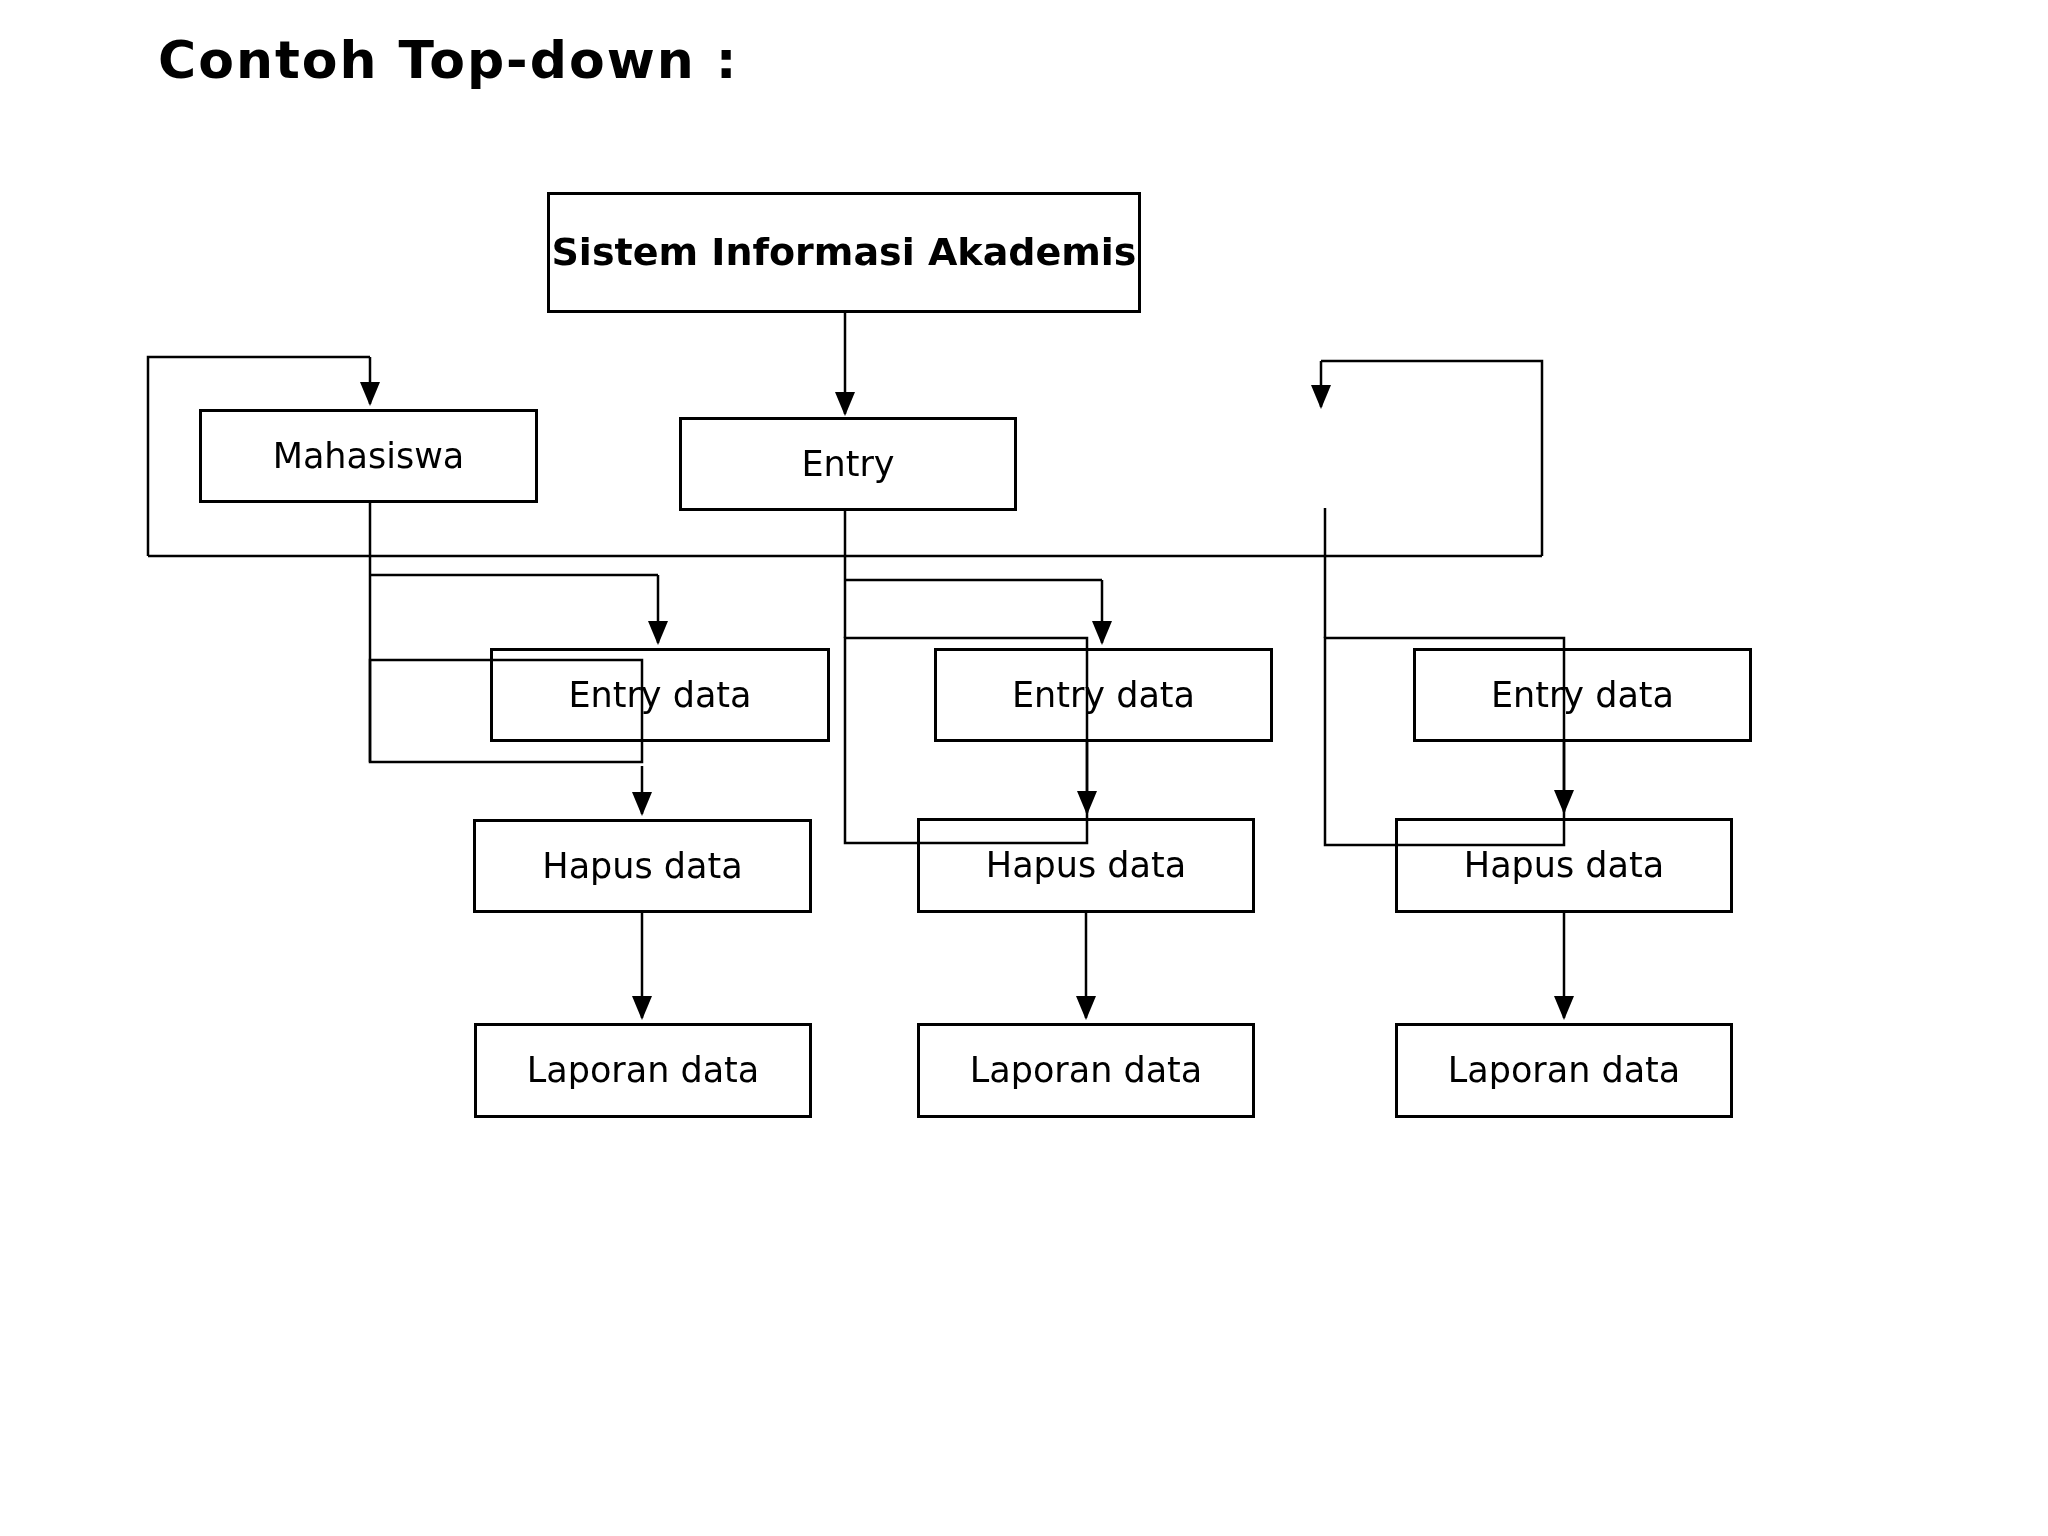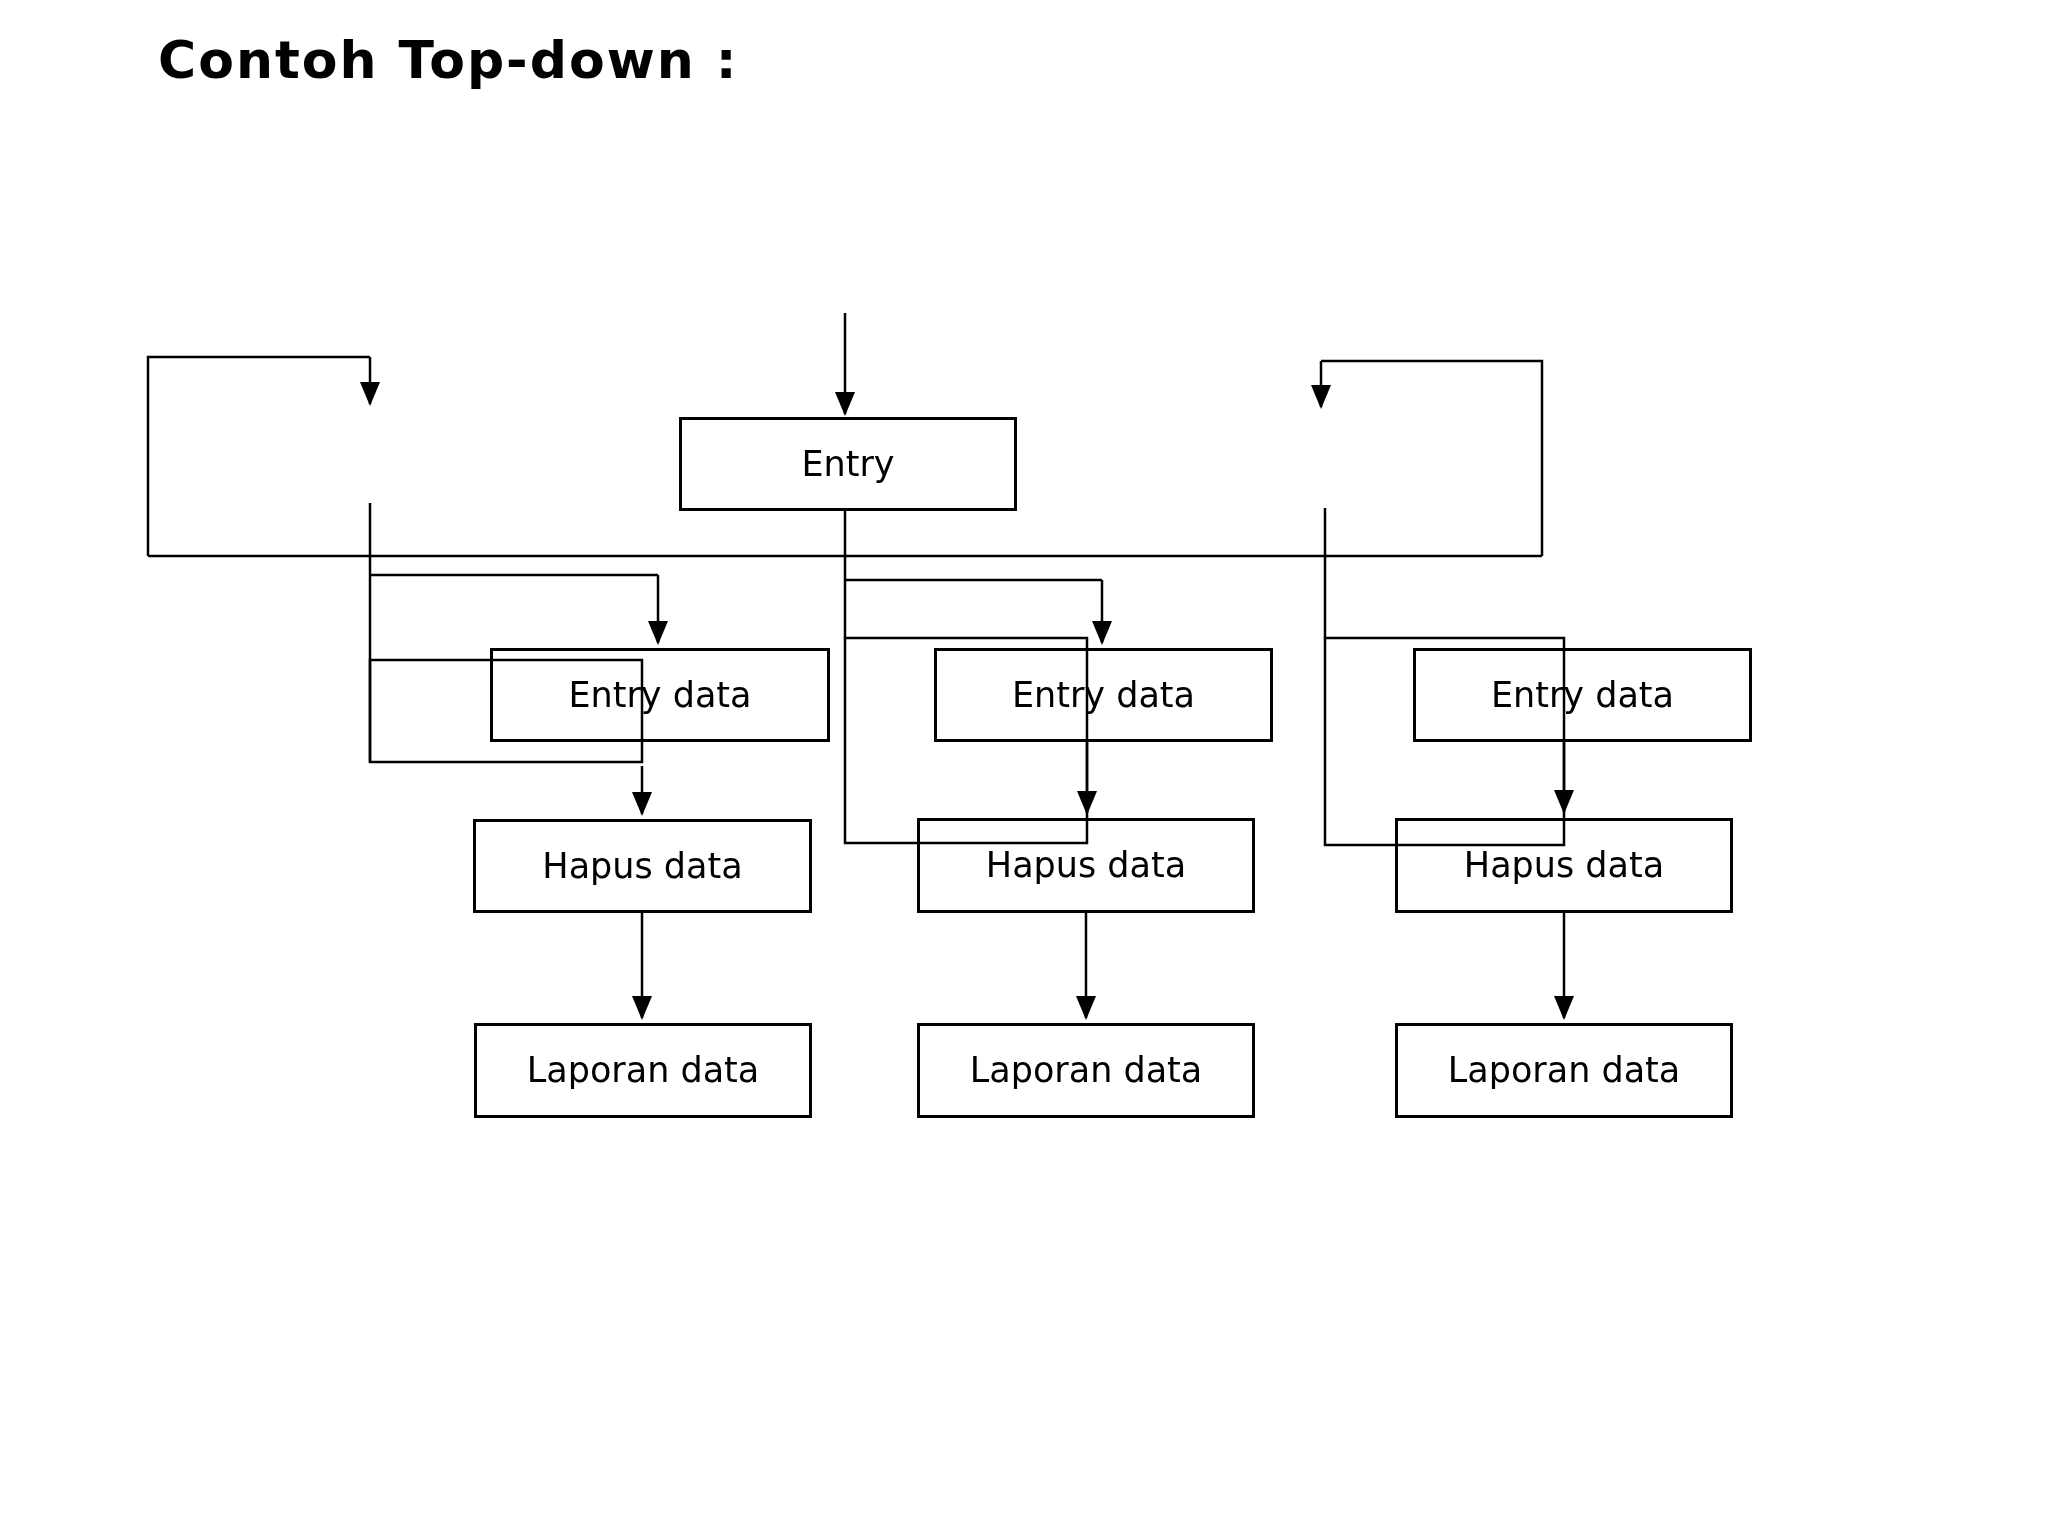--- a/index.html
+++ b/index.html
@@ -103,21 +103,23 @@
 
       <path d="M1325,508 V638"></path>
       <path d="M1325,638 H1564 V845 H1325 Z"></path>
       <path d="M1564,740 V812" marker-end="url(#ah)"></path>
       <path d="M1564,913 V1018" marker-end="url(#ah)"></path>
     </g>
   </svg>
 
   <div class="page-title">Contoh Top-down :</div>
 
+  <div class="node root" id="root-box">Sistem Informasi Akademis</div>
 
+  <div class="node" id="box-mahasiswa">Mahasiswa</div>
   <div class="node" id="box-dosen">Entry</div>
 
   <div class="node" id="box-entry-1">Entry data</div>
   <div class="node" id="box-hapus-1">Hapus data</div>
   <div class="node" id="box-laporan-1">Laporan data</div>
 
   <div class="node" id="box-entry-2">Entry data</div>
   <div class="node" id="box-hapus-2">Hapus data</div>
   <div class="node" id="box-laporan-2">Laporan data</div>
 

